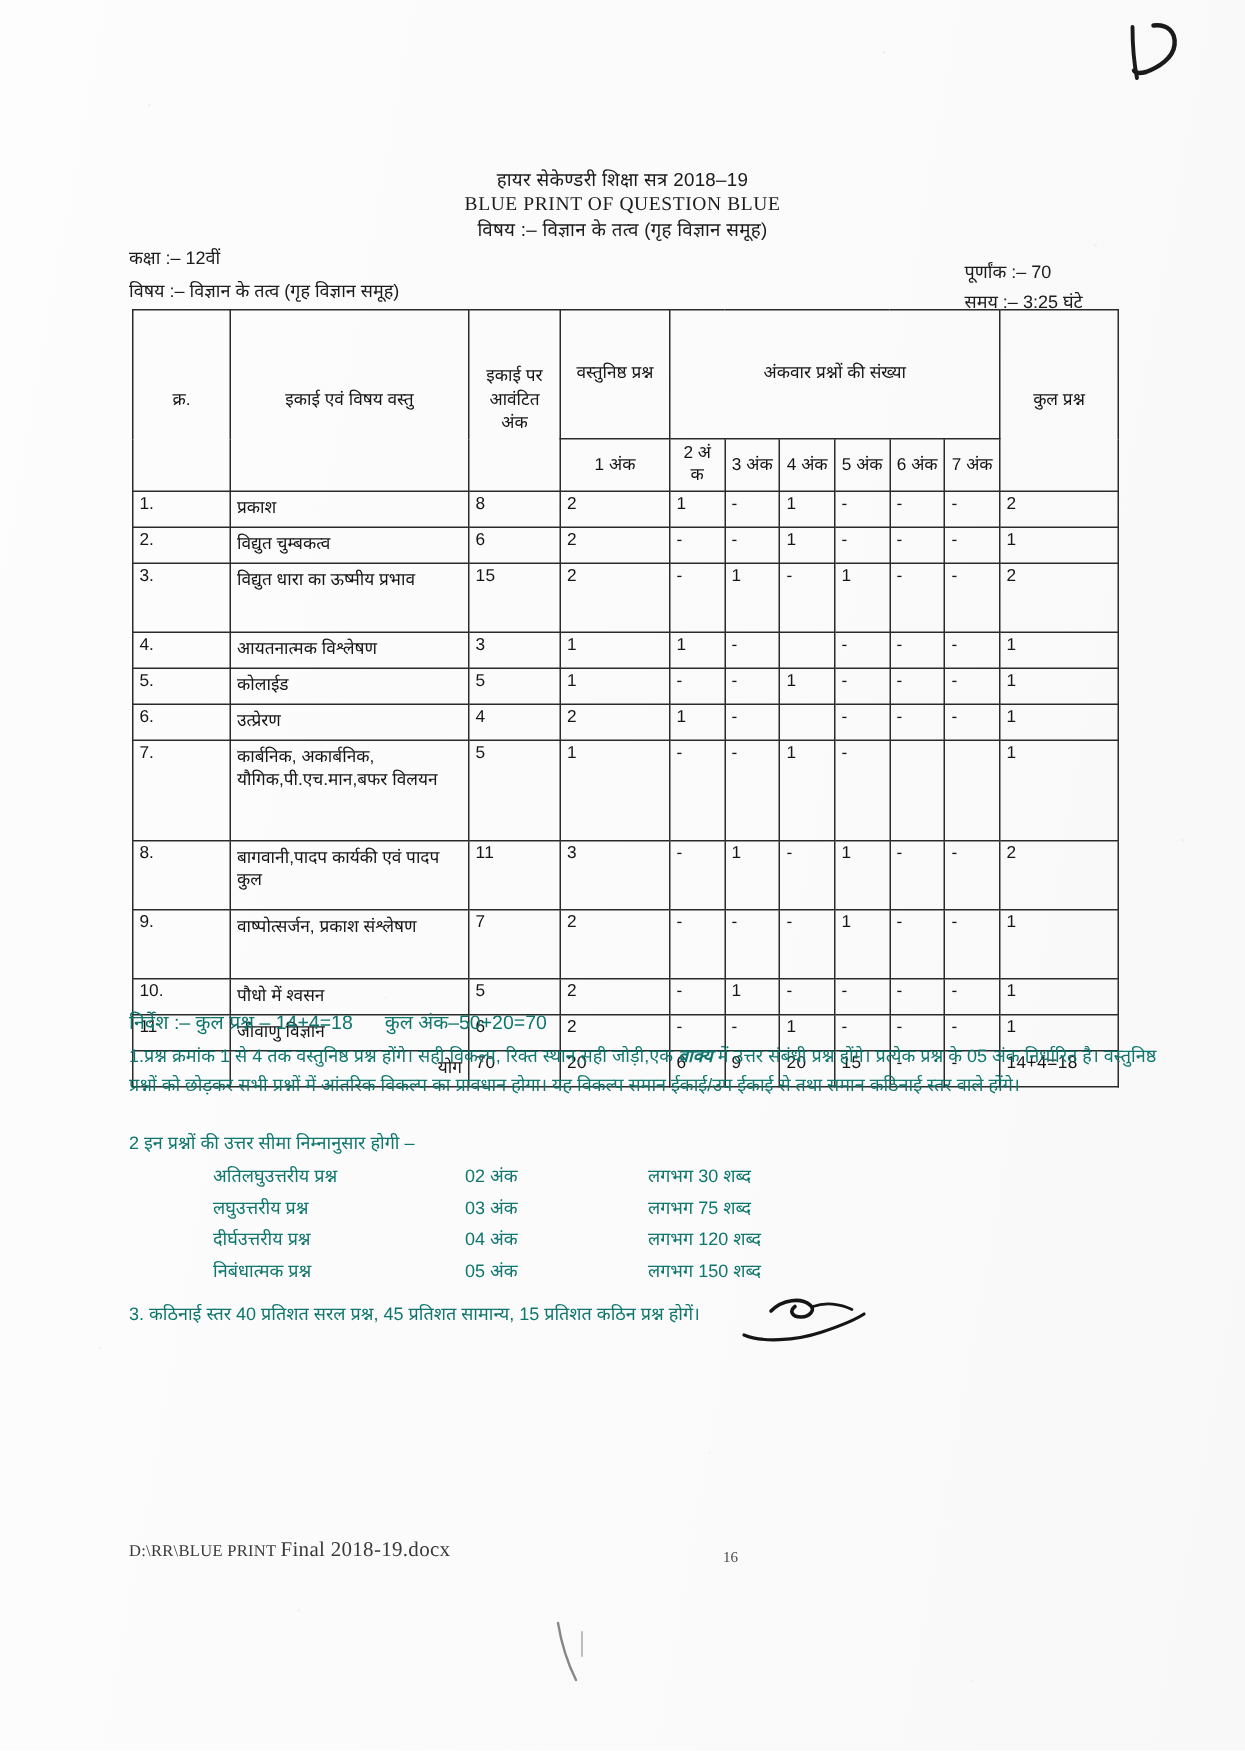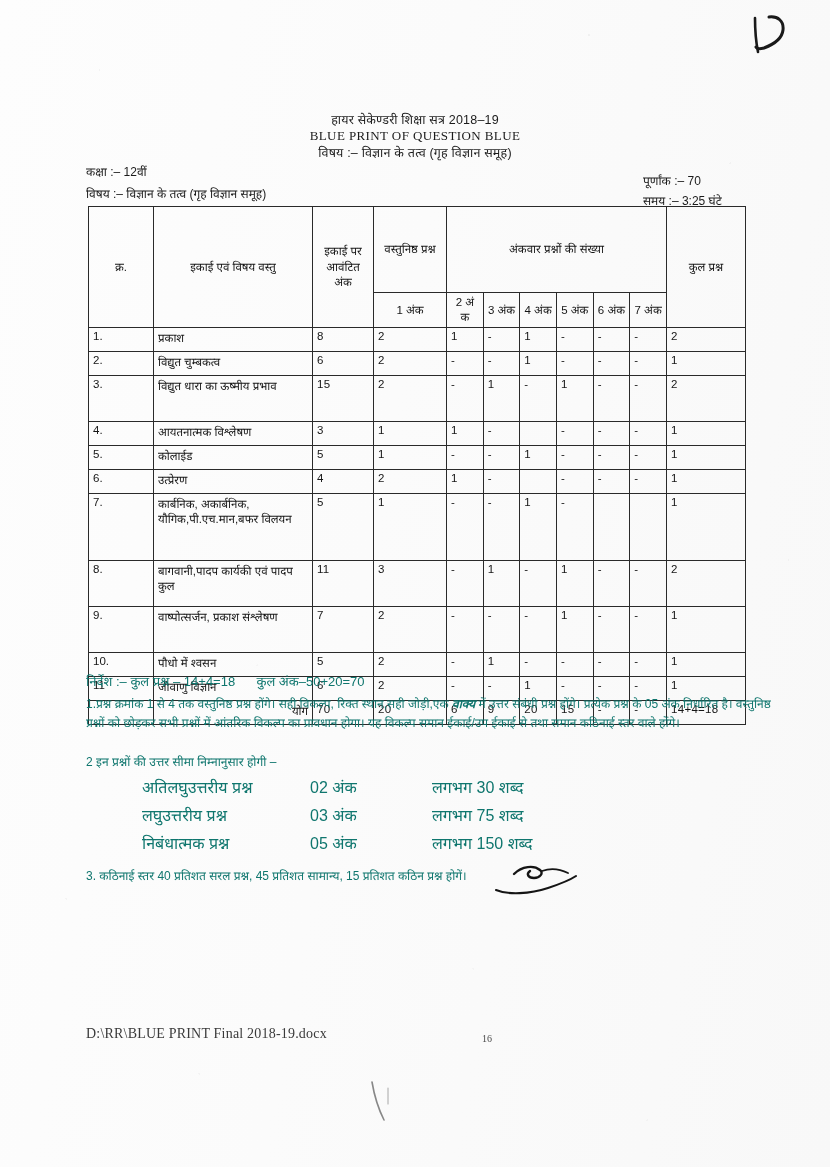--- a/index.html
+++ b/index.html
@@ -129,21 +129,21 @@
   .note-p .hl {
     font-weight: bold;
     font-style: italic;
   }
   .note-2 { margin-top: 21px; }
 
   table.limits {
     margin: 2px 0 0 56px;
     border-collapse: collapse;
     font-family: "Liberation Sans", "DejaVu Sans", sans-serif;
-    font-size: 16px;
+    font-size: 12px;
     line-height: 1.75;
   }
   table.limits td { padding: 0; vertical-align: top; }
   .lim-name  { width: 168px; }
   .lim-marks { width: 122px; }
   .lim-words { width: 160px; }
   .note-3 { margin-top: 9px; }
 
   
   .signature {
@@ -177,21 +177,21 @@
   
   .footer-path {
     position: absolute;
     top: 1026px;
     left: 86px;
     font-family: "Liberation Serif", "DejaVu Serif", serif;
     font-size: 14px;
     color: #3a3a3a;
     letter-spacing: .2px;
   }
-  .footer-path .small-caps { font-size: 14px; }
+  .footer-path .small-caps { font-size: 11px; }
   .footer-page {
     position: absolute;
     top: 1033px;
     left: 482px;
     font-family: "Liberation Serif", "DejaVu Serif", serif;
     font-size: 10px;
     color: #4a4a4a;
   }
 </style>
 </head>
@@ -420,20 +420,25 @@
             <td class="lim-name">अतिलघुउत्तरीय प्रश्न</td>
             <td class="lim-marks">02 अंक</td>
             <td class="lim-words">लगभग 30 शब्द</td>
           </tr>
           <tr>
             <td class="lim-name">लघुउत्तरीय प्रश्न</td>
             <td class="lim-marks">03 अंक</td>
             <td class="lim-words">लगभग 75 शब्द</td>
           </tr>
           <tr>
+            <td class="lim-name">दीर्घउत्तरीय प्रश्न</td>
+            <td class="lim-marks">04 अंक</td>
+            <td class="lim-words">लगभग 120 शब्द</td>
+          </tr>
+          <tr>
             <td class="lim-name">निबंधात्मक प्रश्न</td>
             <td class="lim-marks">05 अंक</td>
             <td class="lim-words">लगभग 150 शब्द</td>
           </tr>
         </tbody>
     </table>
 
     <p class="note-p note-3">3. कठिनाई स्तर 40 प्रतिशत सरल प्रश्न, 45 प्रतिशत सामान्य, 15 प्रतिशत कठिन प्रश्न होगें।</p>
   </div>
 

